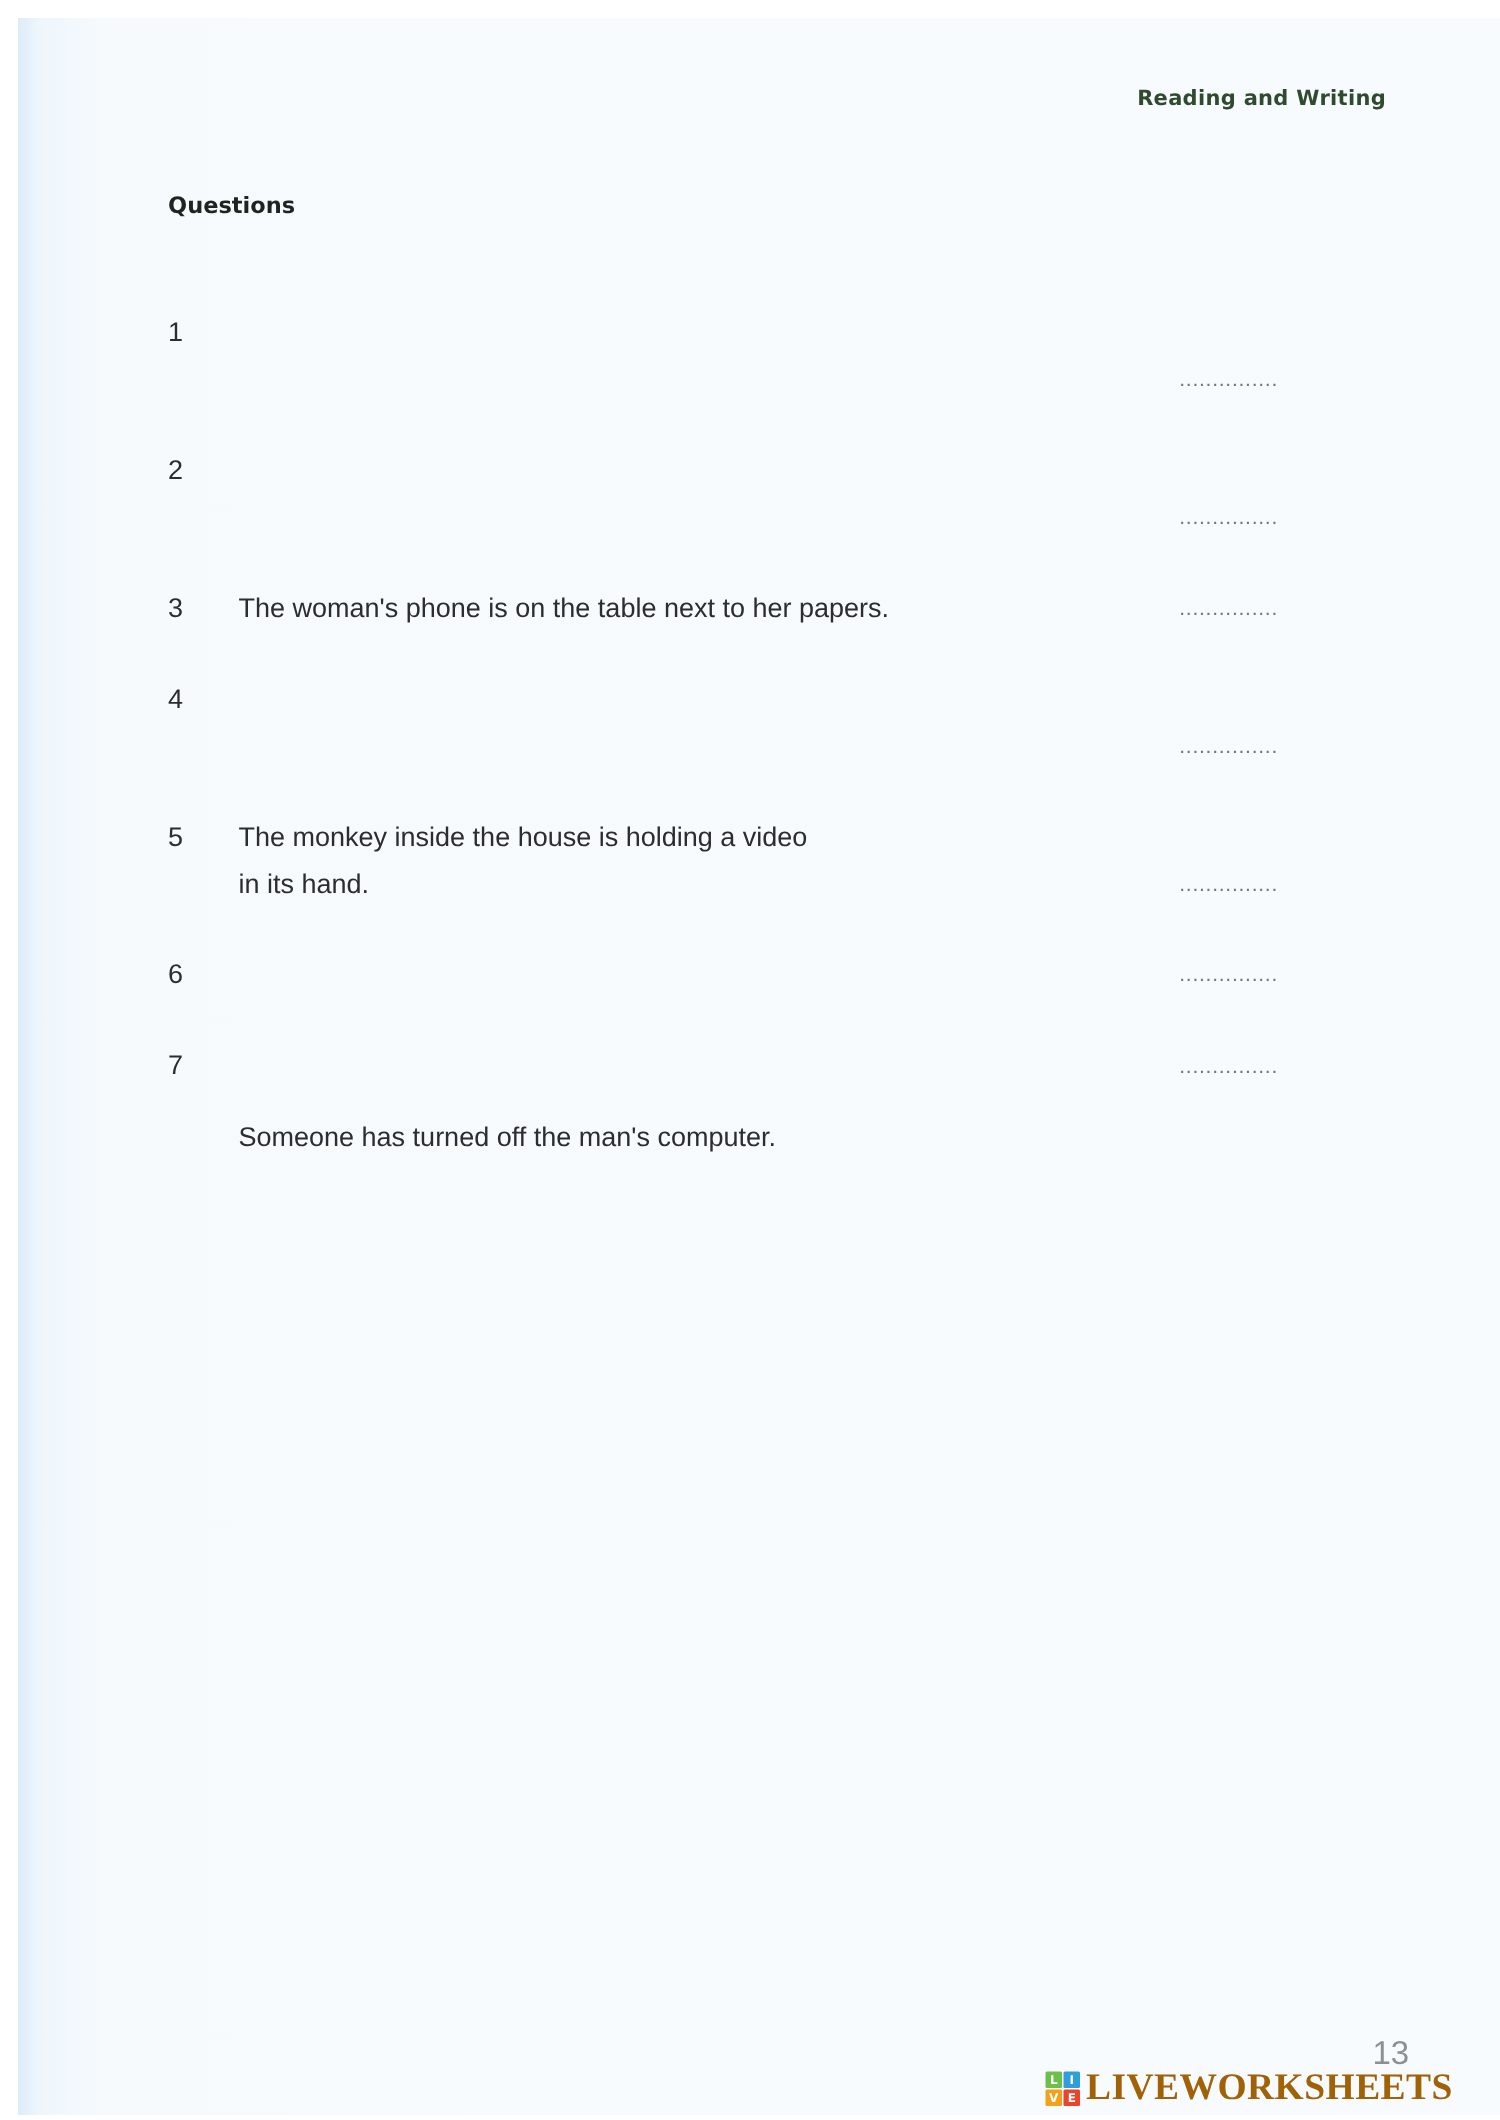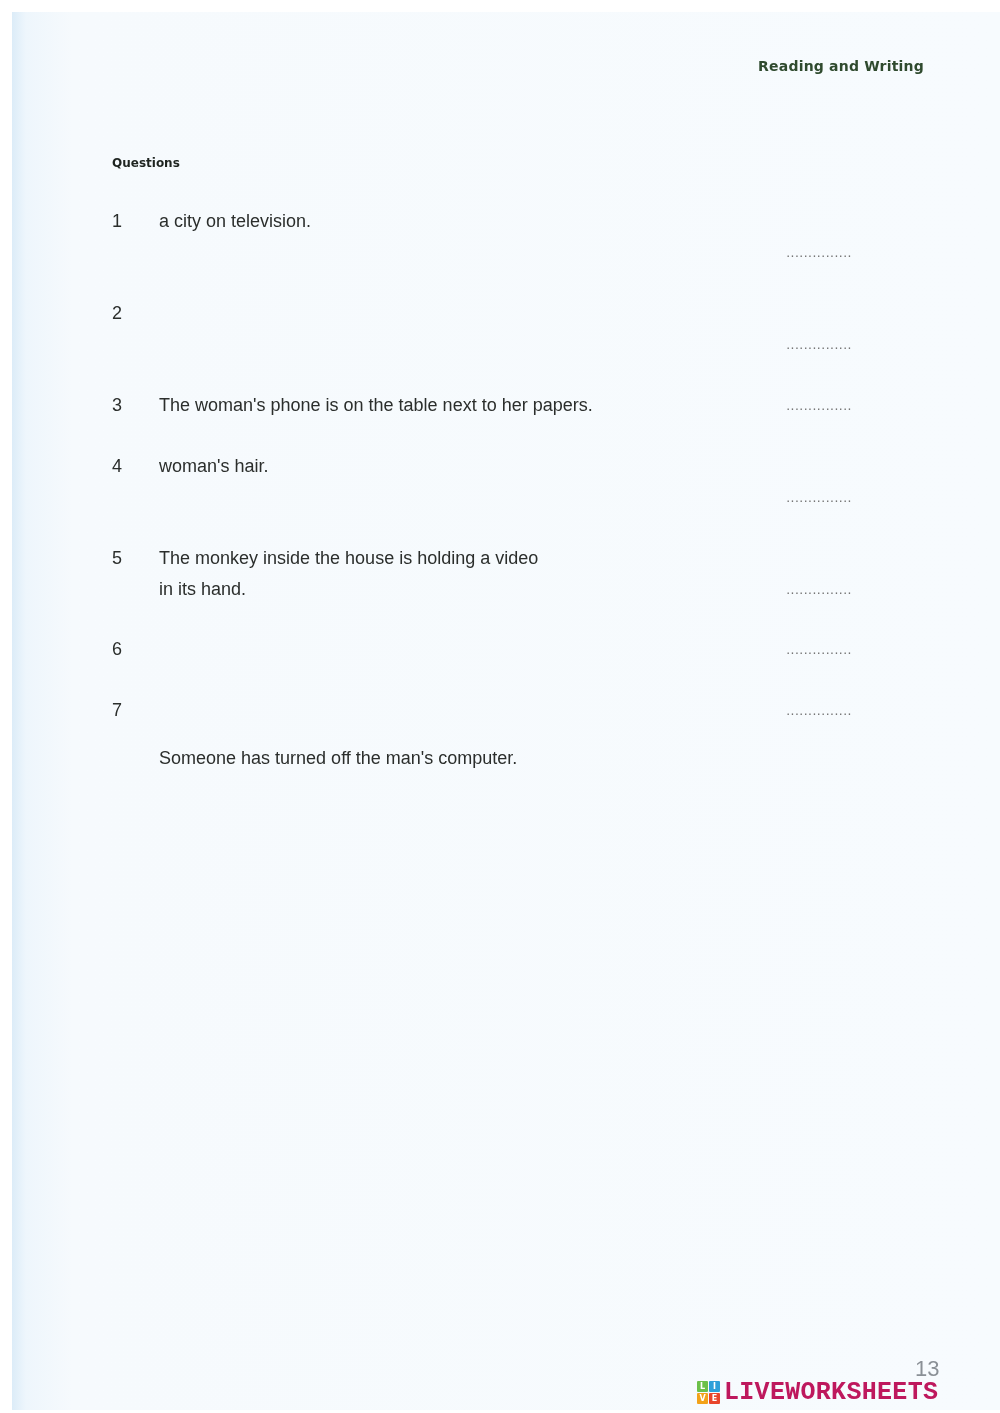--- a/index.html
+++ b/index.html
@@ -12,23 +12,22 @@
     position: absolute; left: 12px; top: 12px; width: 988px; height: 1398px;
     background: linear-gradient(to right, #dcecf8 0px, #eef6fc 14px, #f6fafd 60px, #f7fbfe 100%);
   }
   .header {
     position: absolute; top: 46px; right: 76px;
     font-family: "DejaVu Sans", sans-serif; font-weight: bold; font-size: 14px;
     color: #2f4a2e; letter-spacing: 0.2px;
   }
   .section-title {
     position: absolute; left: 100px; top: 116px;
-    font-family: "DejaVu Sans", sans-serif; font-weight: bold; font-size: 12px;
+    font-family: "DejaVu Sans", sans-serif; font-weight: bold; font-size: 15px;
     color: #1e2420;
-    margin-top: 28px;
   }
   .question {
     position: absolute; left: 100px; width: 740px;
     font-family: "Liberation Sans", sans-serif; font-size: 18px; color: #2b2e2c;
     line-height: 31px;
   }
   .q-num { position: absolute; left: 0; top: 0; width: 30px; }
   .q-text { position: absolute; left: 47px; top: 0; width: 540px; }
   .q-answer {
     position: absolute; right: 0; bottom: 0; width: 116px; height: 31px;
@@ -39,56 +38,54 @@
   .page-number {
     position: absolute; left: 903px; top: 1344px;
     font-family: "Liberation Sans", sans-serif; font-size: 22px; color: #8a9096;
   }
   .logo {
     position: absolute; left: 697px; top: 1378px; display: flex; align-items: center;
   }
   .logo-grid { display: grid; grid-template-columns: 11px 11px; grid-template-rows: 11px 11px; gap: 1px; margin-right: 4px; }
   .logo-cell { font-family: "DejaVu Sans", sans-serif; font-size: 8px; font-weight: bold; color: #fff; text-align: center; line-height: 11px; border-radius: 1px; }
   .logo-text {
-    font-family: Liberation Mono, monospace; font-weight: bold; font-size: 25px;
-    color: #be185d; letter-spacing: 0.3px;
+    font-family: Liberation Serif, serif; font-weight: bold; font-size: 25px;
+    color: #a16207; letter-spacing: 0.3px;
   }
 </style>
 </head>
 <body>
 
 <div class="page">
   <div class="header">Reading and Writing</div>
   <div class="section-title">Questions</div>
 
   <div class="question" style="top:194px;height:62px;">
     <span class="q-num">1</span>
     <div class="q-text">
-      <div>a city on television.</div>
     </div>
     <input class="q-answer" placeholder="..............." style="">
   </div>
 
   <div class="question" style="top:286px;height:62px;">
     <span class="q-num">2</span>
     <input class="q-answer" placeholder="..............." style="">
   </div>
 
   <div class="question" style="top:378px;height:31px;">
     <span class="q-num">3</span>
     <div class="q-text" style="width:560px;">
       <div>The woman's phone is on the table next to her papers.</div>
     </div>
     <input class="q-answer" placeholder="..............." style="">
   </div>
 
   <div class="question" style="top:439px;height:62px;">
     <span class="q-num">4</span>
     <div class="q-text">
-      <div>woman's hair.</div>
     </div>
     <input class="q-answer" placeholder="..............." style="">
   </div>
 
   <div class="question" style="top:531px;height:62px;">
     <span class="q-num">5</span>
     <div class="q-text">
       <div>The monkey inside the house is holding a video</div>
       <div>in its hand.</div>
     </div>

